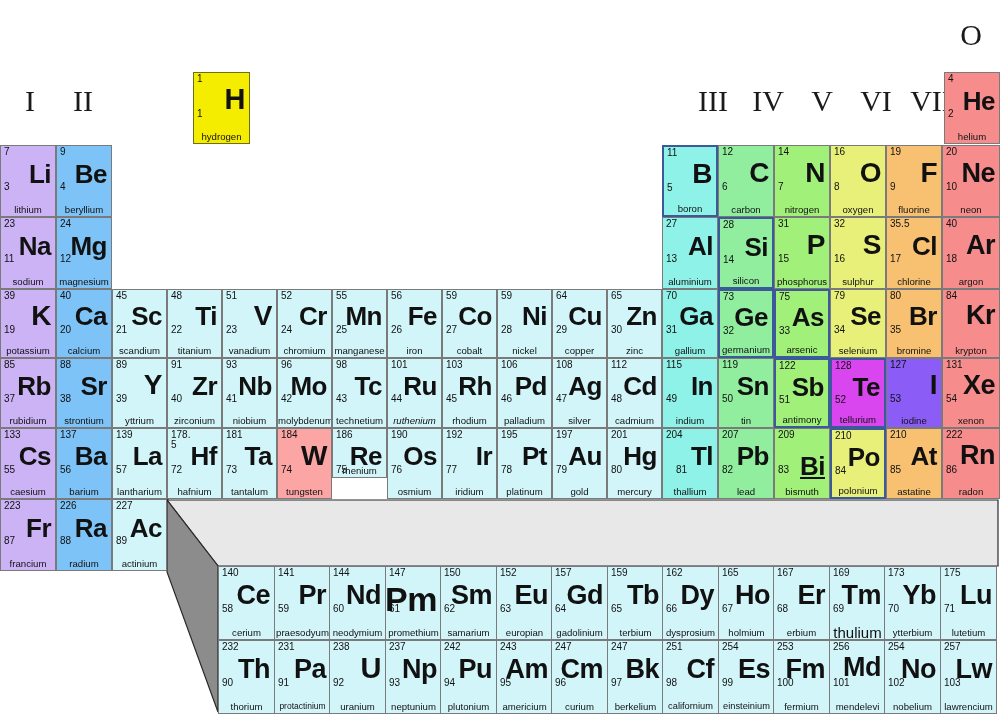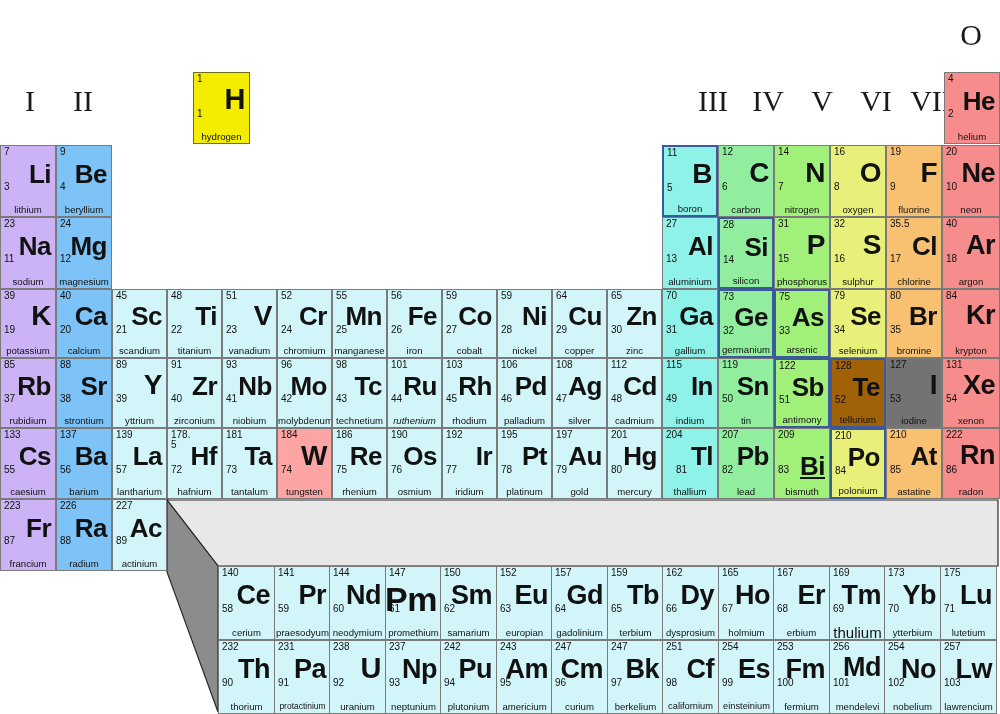--- a/index.html
+++ b/index.html
@@ -376,27 +376,27 @@
         <div class="num" style="top: 35px;">50</div>
         <div class="sym" style="font-size: 26px; top: 14px;">Sn</div>
         <div class="nm" style="font-size: 9.6px;">tin</div>
       </div>
       <div class="cell metalloid" style="left: 774px; top: 358px; width: 56px; height: 70px; background: rgb(160, 240, 122);">
         <div class="mass">122</div>
         <div class="num" style="top: 35px;">51</div>
         <div class="sym" style="font-size: 26px; top: 14px;">Sb</div>
         <div class="nm" style="font-size: 9.6px;">antimony</div>
       </div>
-      <div class="cell metalloid" style="left: 830px; top: 358px; width: 56px; height: 70px; background: #a16207;">
+      <div class="cell metalloid" style="left: 830px; top: 358px; width: 56px; height: 70px; background: #d946ef;">
         <div class="mass">128</div>
         <div class="num" style="top: 35px;">52</div>
         <div class="sym" style="font-size: 26px; top: 14px;">Te</div>
         <div class="nm" style="font-size: 9.6px;">tellurium</div>
       </div>
-      <div class="cell" style="left: 886px; top: 358px; width: 56px; height: 70px; background: #737373;">
+      <div class="cell" style="left: 886px; top: 358px; width: 56px; height: 70px; background: #8b5cf6;">
         <div class="mass">127</div>
         <div class="num" style="top: 35px;">53</div>
         <div class="sym" style="font-size: 28px; top: 12px;">I</div>
         <div class="nm" style="font-size: 9.6px;">iodine</div>
       </div>
       <div class="cell" style="left: 942px; top: 358px; width: 58px; height: 70px; background: rgb(247, 140, 140);">
         <div class="mass">131</div>
         <div class="num" style="top: 35px;">54</div>
         <div class="sym" style="font-size: 27px; top: 13px;">Xe</div>
         <div class="nm" style="font-size: 9.6px;">xenon</div>
@@ -430,21 +430,21 @@
         <div class="num" style="top: 36px;">73</div>
         <div class="sym" style="font-size: 26px; top: 14px;">Ta</div>
         <div class="nm" style="font-size: 9.6px;">tantalum</div>
       </div>
       <div class="cell" style="left: 277px; top: 428px; width: 55px; height: 71px; background: #fca5a5;">
         <div class="mass">184</div>
         <div class="num" style="top: 36px;">74</div>
         <div class="sym" style="font-size: 28px; top: 13px;">W</div>
         <div class="nm" style="font-size: 9.6px;">tungsten</div>
       </div>
-      <div class="cell" style="left: 332px; top: 428px; width: 55px; height: 71px; background: rgb(210, 245, 250);">
+      <div class="cell" style="left: 332px; top: 428px; width: 55px; height: 50px; background: rgb(210, 245, 250);">
         <div class="mass">186</div>
         <div class="num" style="top: 36px;">75</div>
         <div class="sym" style="font-size: 26px; top: 14px;">Re</div>
         <div class="nm" style="font-size: 9.6px;">rhenium</div>
       </div>
       <div class="cell" style="left: 387px; top: 428px; width: 55px; height: 71px; background: rgb(210, 245, 250);">
         <div class="mass">190</div>
         <div class="num" style="top: 36px;">76</div>
         <div class="sym" style="font-size: 26px; top: 14px;">Os</div>
         <div class="nm" style="font-size: 9.6px;">osmium</div>

